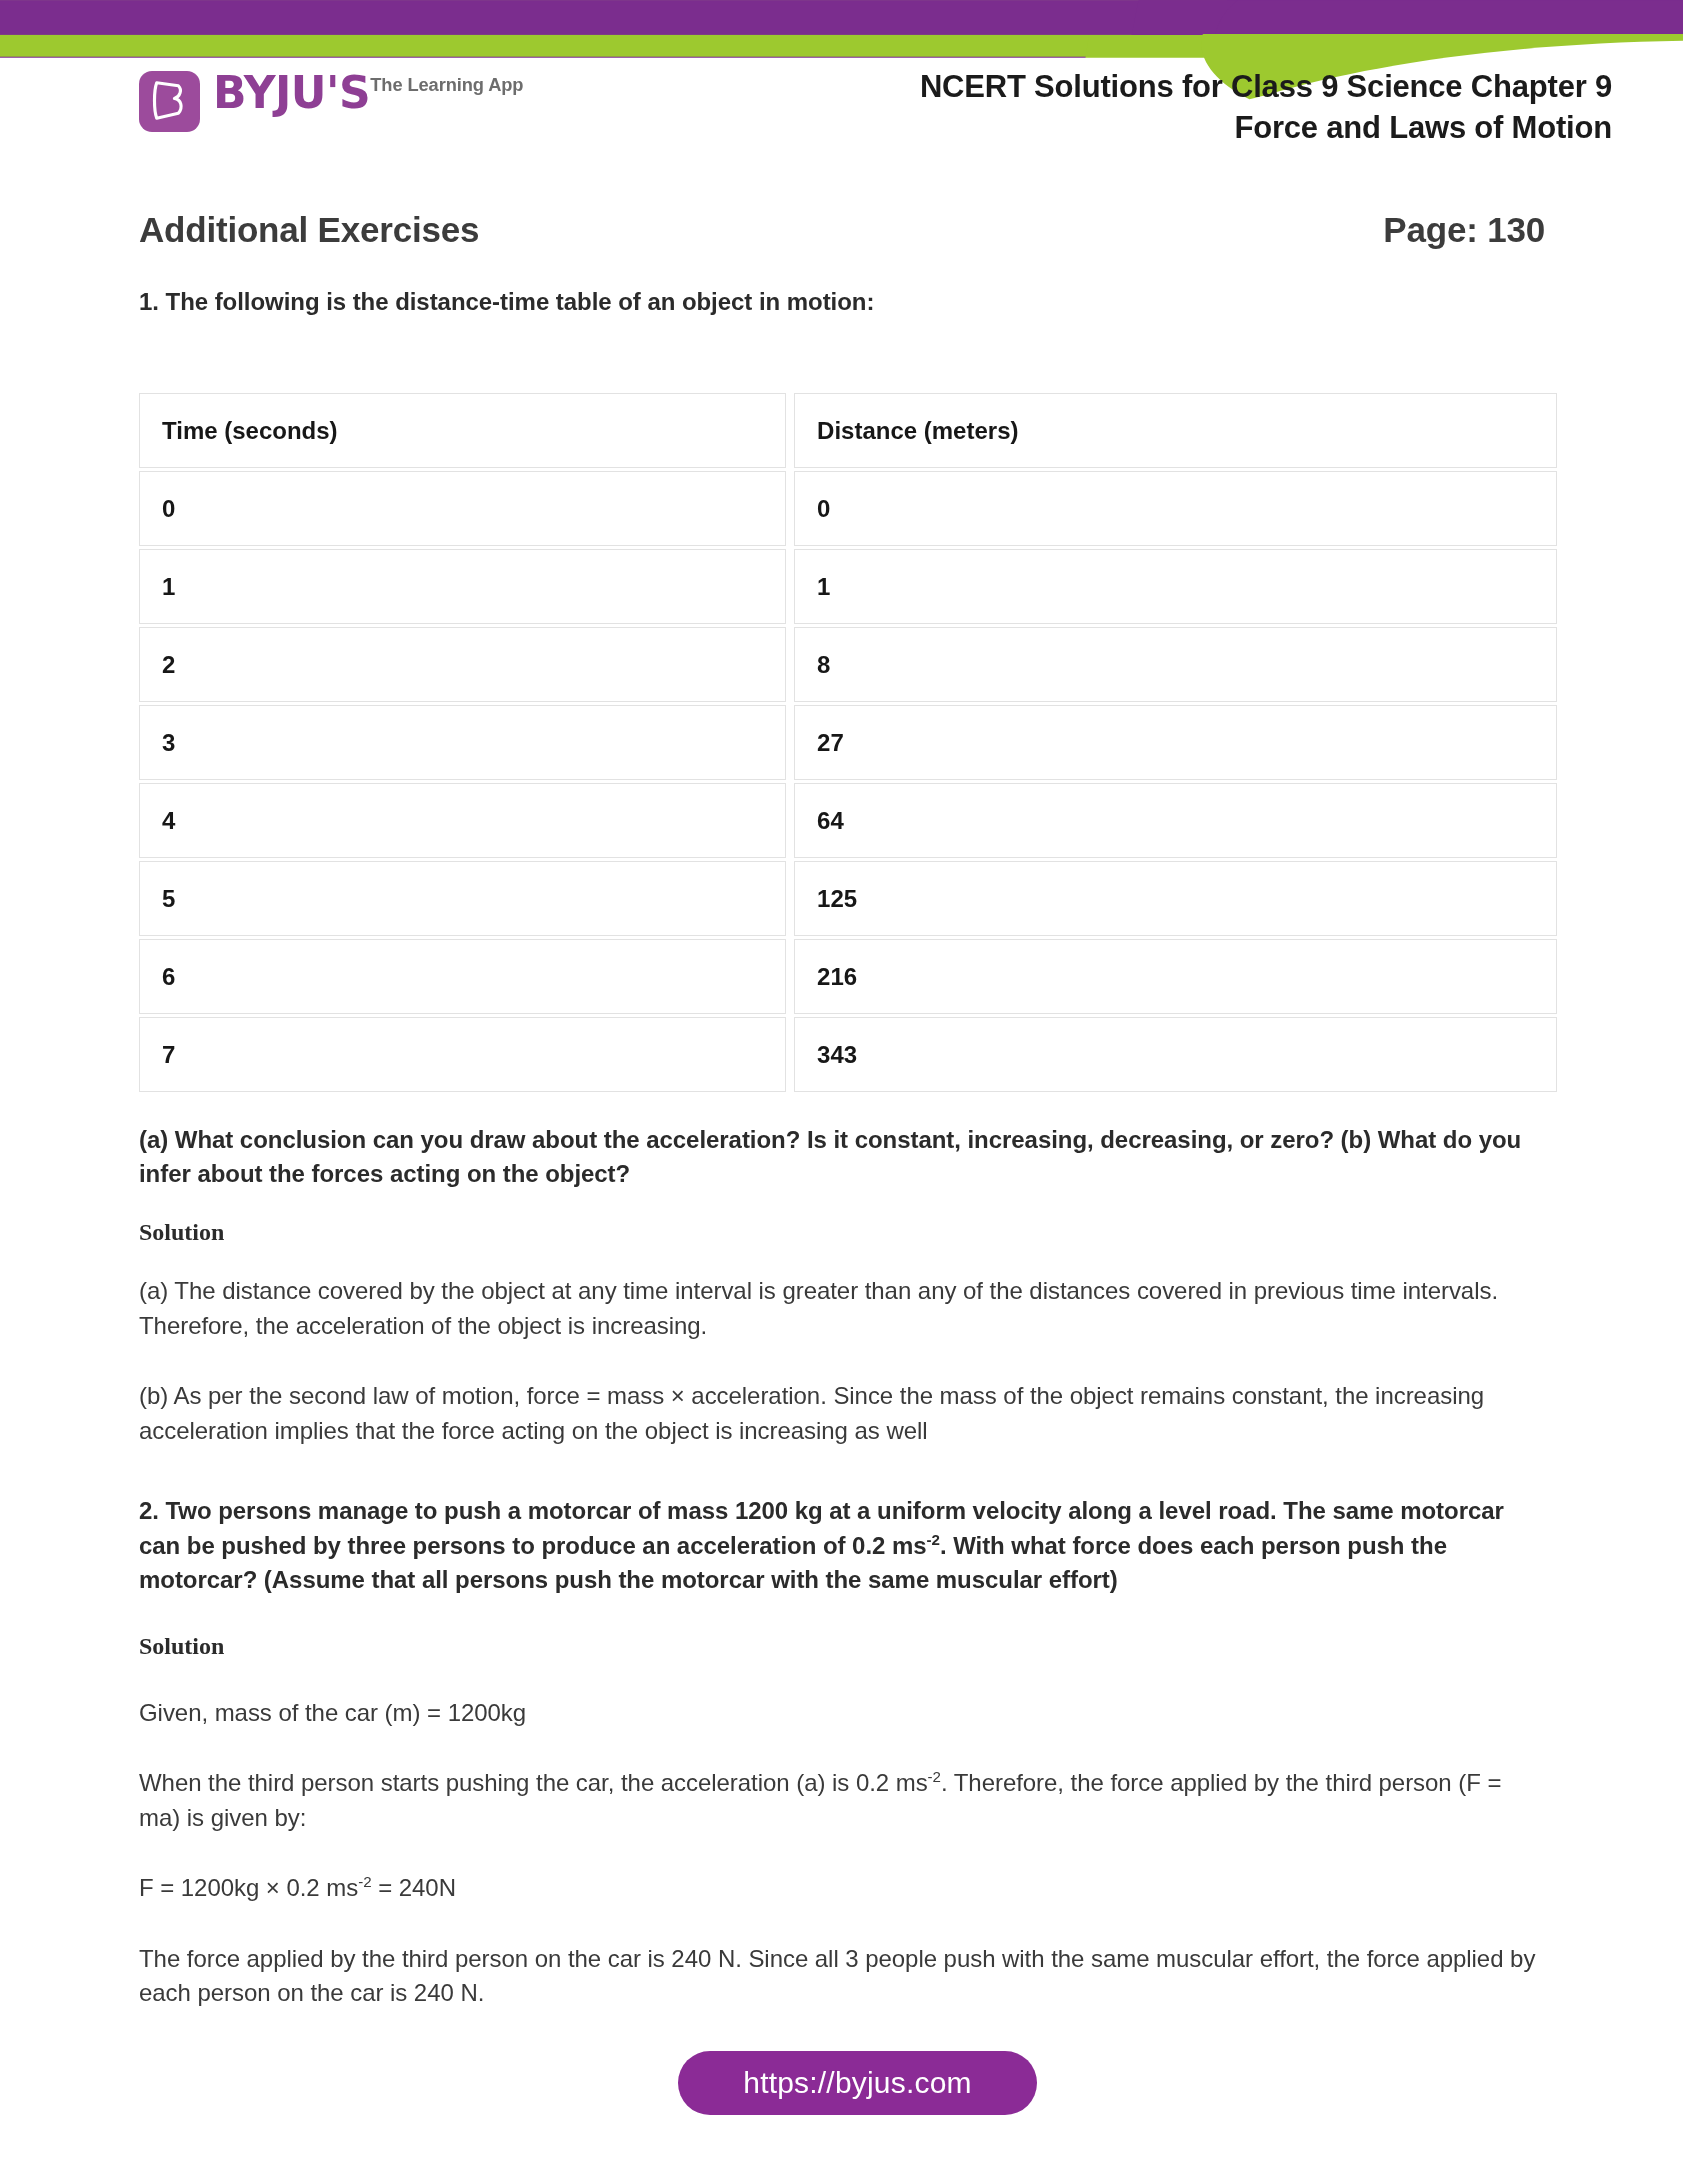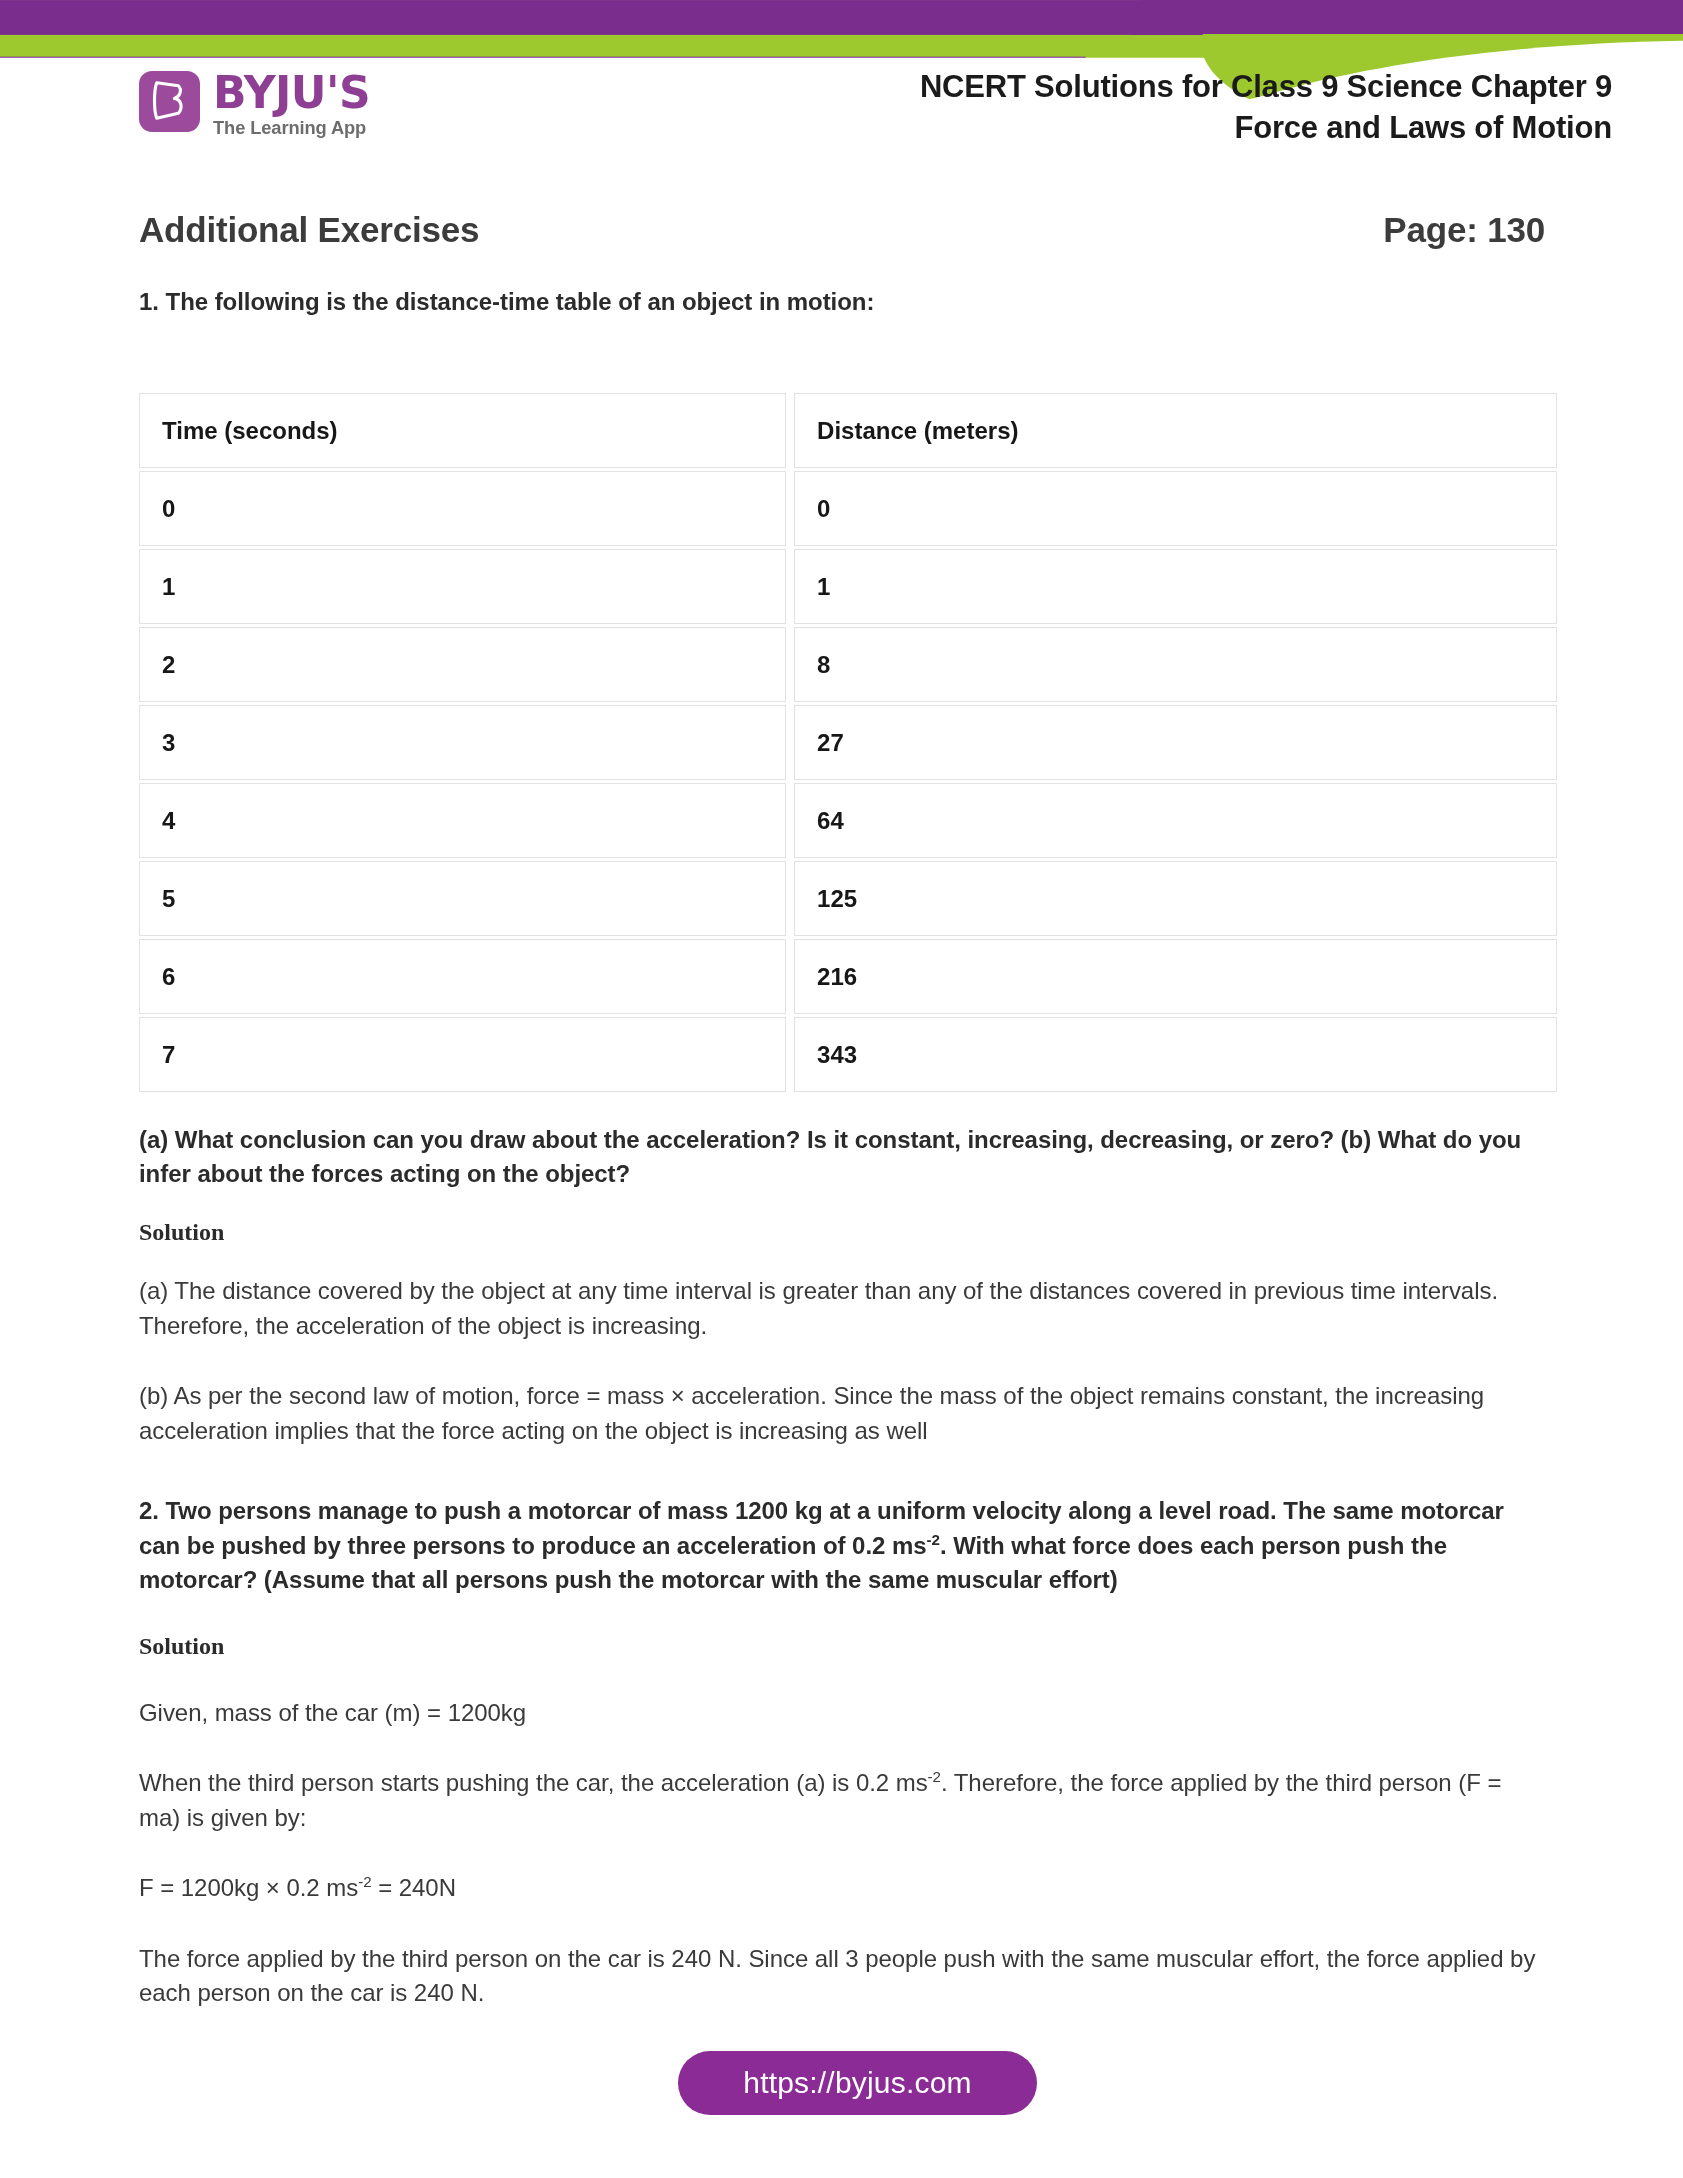--- a/index.html
+++ b/index.html
@@ -51,21 +51,21 @@
   }
   .logo-mark {
     width: 61px;
     height: 61px;
     border-radius: 13px;
     background: #9c4b9c;
     position: relative;
     flex: none;
   }
   .logo-mark svg { position: absolute; top: 0; left: 0; }
-  .logo-text { display: flex; flex-direction: column; }
+  .logo-text { display: flex; flex-direction: row; }
   .logo-word {
     font-size: 44px;
     font-weight: bold;
     color: #8e3f94;
     letter-spacing: -0.5px;
     line-height: 0.98;
     font-family: "DejaVu Sans", sans-serif;
   }
   .logo-tag {
     font-size: 18.3px;

